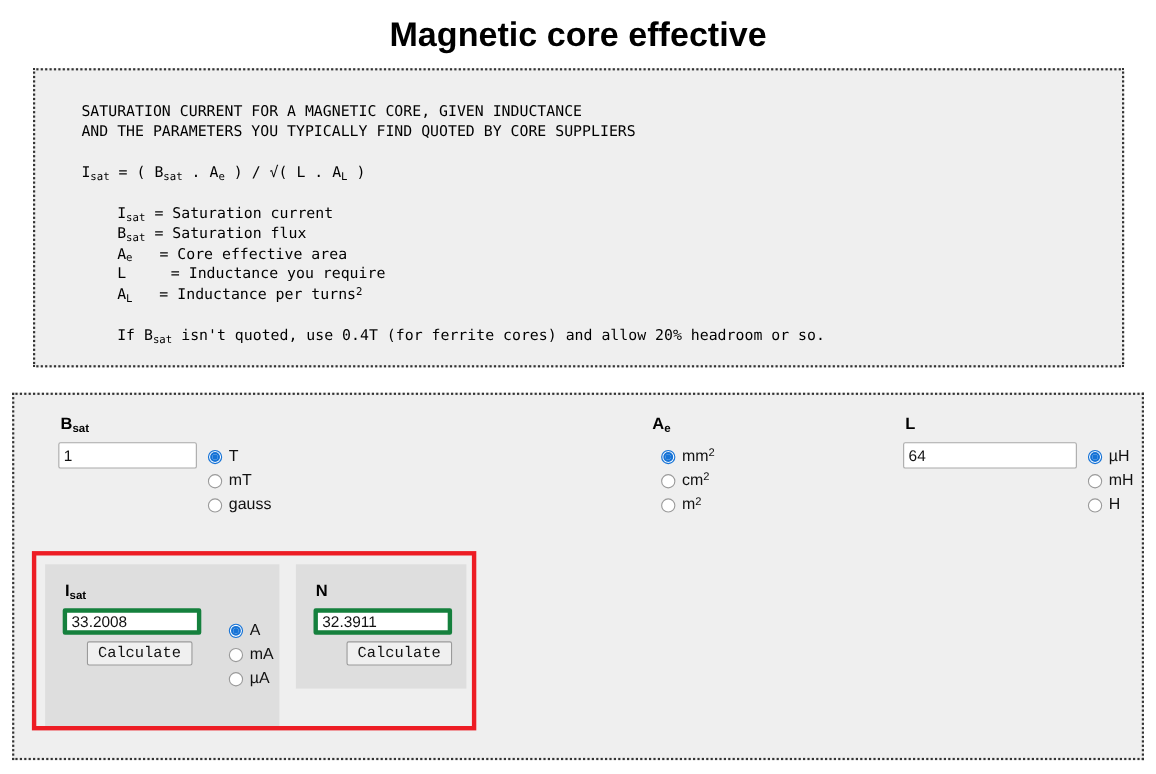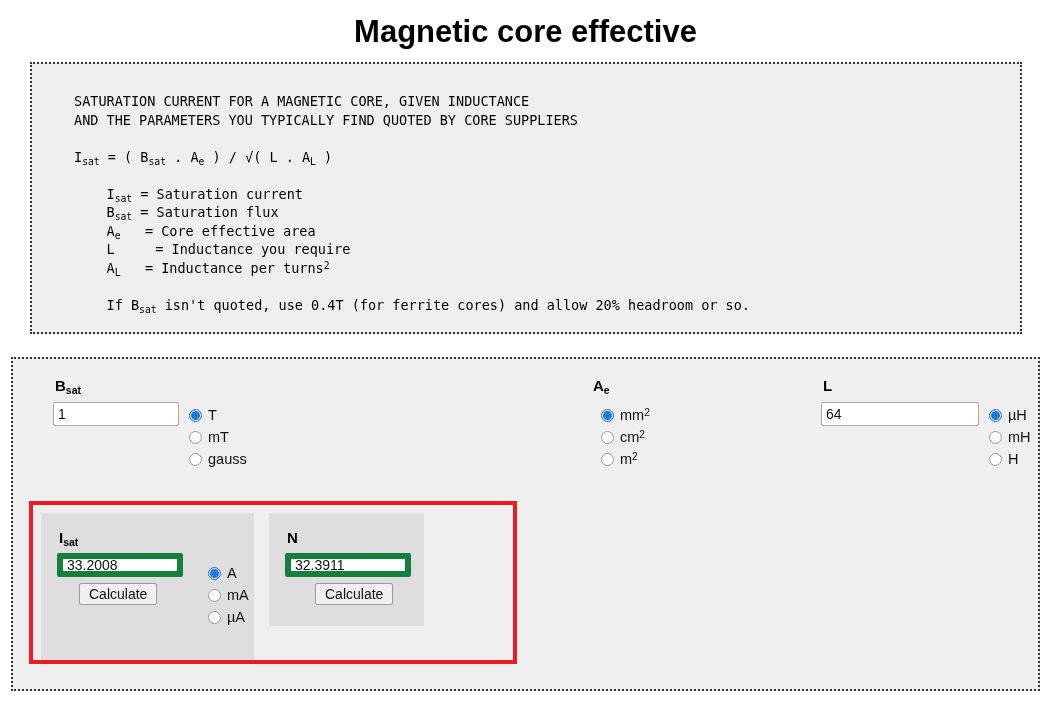--- a/index.html
+++ b/index.html
@@ -148,21 +148,21 @@
     border-color: #1673d6;
   }
   .radio.on::after { left: 3px; top: 3px; width: 5px; height: 5px; }
   .radio-label sup { font-size: 0.7em; }
 
   
   #result-box {
     position: absolute;
     left: 16px;
     top: 142px;
-    width: 488px;
+    width: 404px;
     height: 163px;
     border: 4px solid #ed1c24;
     box-sizing: border-box;
     background: #efefef;
   }
   .result-panel {
     position: absolute;
     background: #dedede;
   }
   #isat-panel {
@@ -177,35 +177,35 @@
     width: 155px;
     height: 113px;
   }
   .result-inner { padding: 16px 0 0 16px; }
   .result-inner .field-label { margin-bottom: 6px; }
 
   input.result {
     width: 126px;
     height: 24px;
     box-sizing: border-box;
-    border: 6px solid #15803d;
+    border: 4px solid #15803d;
     border-radius: 2px;
     background: #ffffff;
     font-family: "Liberation Sans", sans-serif;
     font-size: 14px;
     color: #111111;
     padding: 0 4px;
     outline: none;
   }
 
   button.calc {
     display: block;
     margin: 6px 2px 0 22px;
     padding: 2px 9px;
-    font-family: Liberation Sans, sans-serif;
+    font-family: Liberation Mono, monospace;
     font-size: 14px;
     color: #111111;
     background: #f0f0f0;
     border: 1px solid #9a9a9a;
     border-radius: 2px;
     cursor: pointer;
   }
   #n-panel button.calc { margin-left: 30px; }
 
   #isat-radios {

